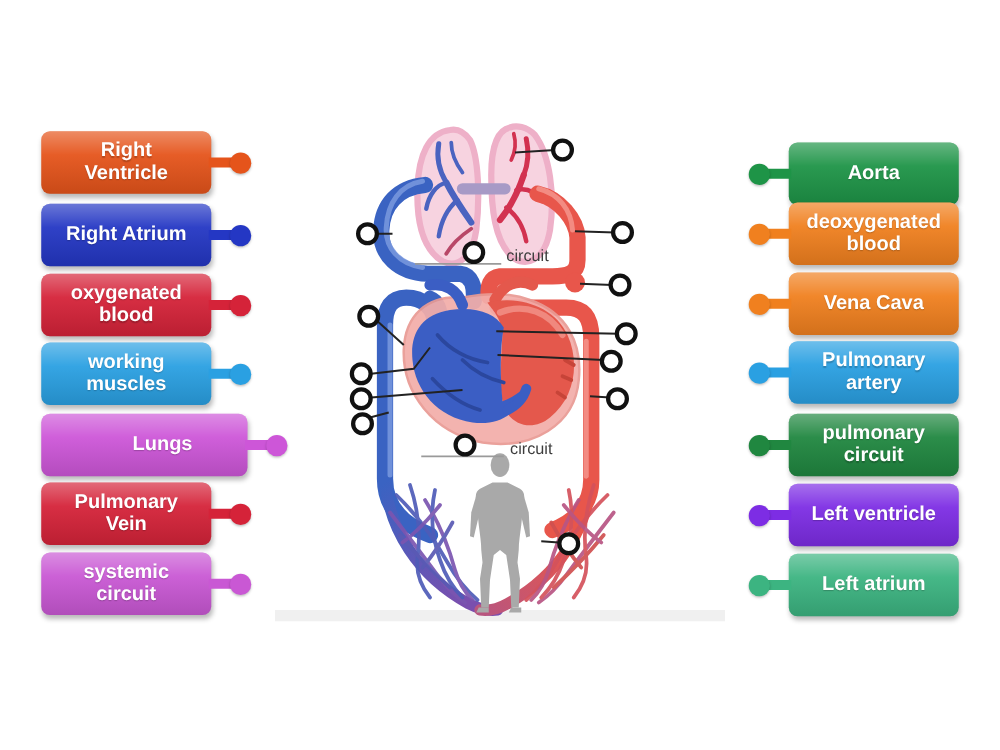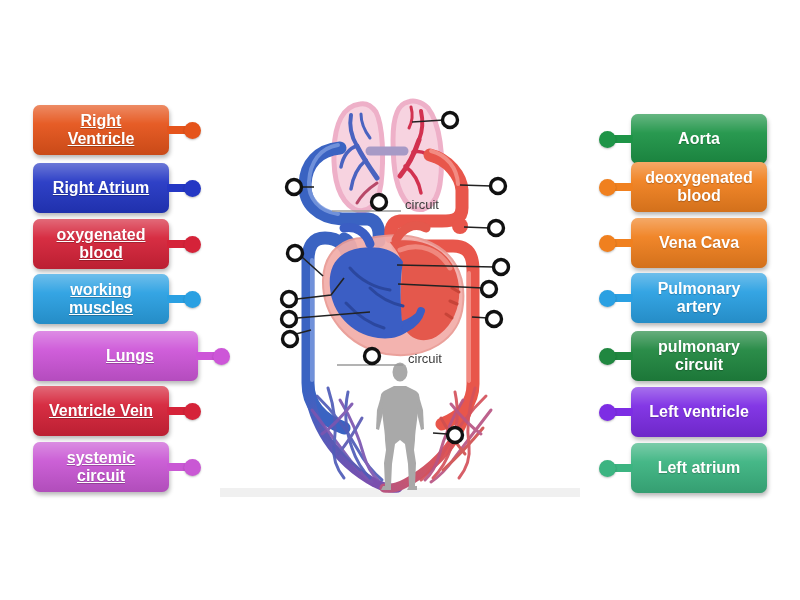--- a/index.html
+++ b/index.html
@@ -13,21 +13,21 @@
     display:flex;align-items:center;justify-content:center;text-align:center;
     color:#fff;font-weight:700;font-size:16px;line-height:1.1;
     background:var(--c,#888);
     box-shadow:1px 3px 4px rgba(0,0,0,.28);
   }
   .tile::before{
     content:"";position:absolute;inset:0;border-radius:7px;
     background:linear-gradient(180deg,rgba(255,255,255,.32),rgba(255,255,255,.05) 38%,rgba(0,0,0,.12));
     pointer-events:none;
   }
-  .tile.left{left:33px;text-decoration:underline;}
+  .tile.left{left:33px;}
   .tile.right{left:631px;}
   .tile-text{position:relative;z-index:1;padding:0 14px;text-shadow:0 1px 1px rgba(0,0,0,.22);}
   .stub{position:absolute;width:20px;height:8px;background:var(--c);top:21px;}
   .tile.left  .stub{right:-18px;}
   .tile.right .stub{left:-18px;}
   .dot{position:absolute;width:17px;height:17px;border-radius:50%;background:var(--c);top:16.5px;box-shadow:0 1px 2px rgba(0,0,0,.25);}
   .tile.left  .dot{right:-32px;}
   .tile.right .dot{left:-32px;}
   #diagram{position:absolute;left:220px;top:88px;}
   .marker{cursor:pointer;}
@@ -54,21 +54,21 @@
   <span class="tile-text">working muscles</span>
   <span class="stub"></span>
   <span class="dot"></span>
 </div>
 <div class="tile left" style="top: 331px; padding-left: 29px; --c: #cd56d8;">
   <span class="tile-text">Lungs</span>
   <span class="stub"></span>
   <span class="dot"></span>
 </div>
 <div class="tile left" style="top: 386px; --c: #d52339;">
-  <span class="tile-text">Ventricle Vein</span>
+  <span class="tile-text">Pulmonary Vein</span>
   <span class="stub"></span>
   <span class="dot"></span>
 </div>
 <div class="tile left" style="top: 442px; --c: #c958d4;">
   <span class="tile-text">systemic circuit</span>
   <span class="stub"></span>
   <span class="dot"></span>
 </div>
 
 <div class="tile right" style="top: 114px; --c: #1e9447;">

